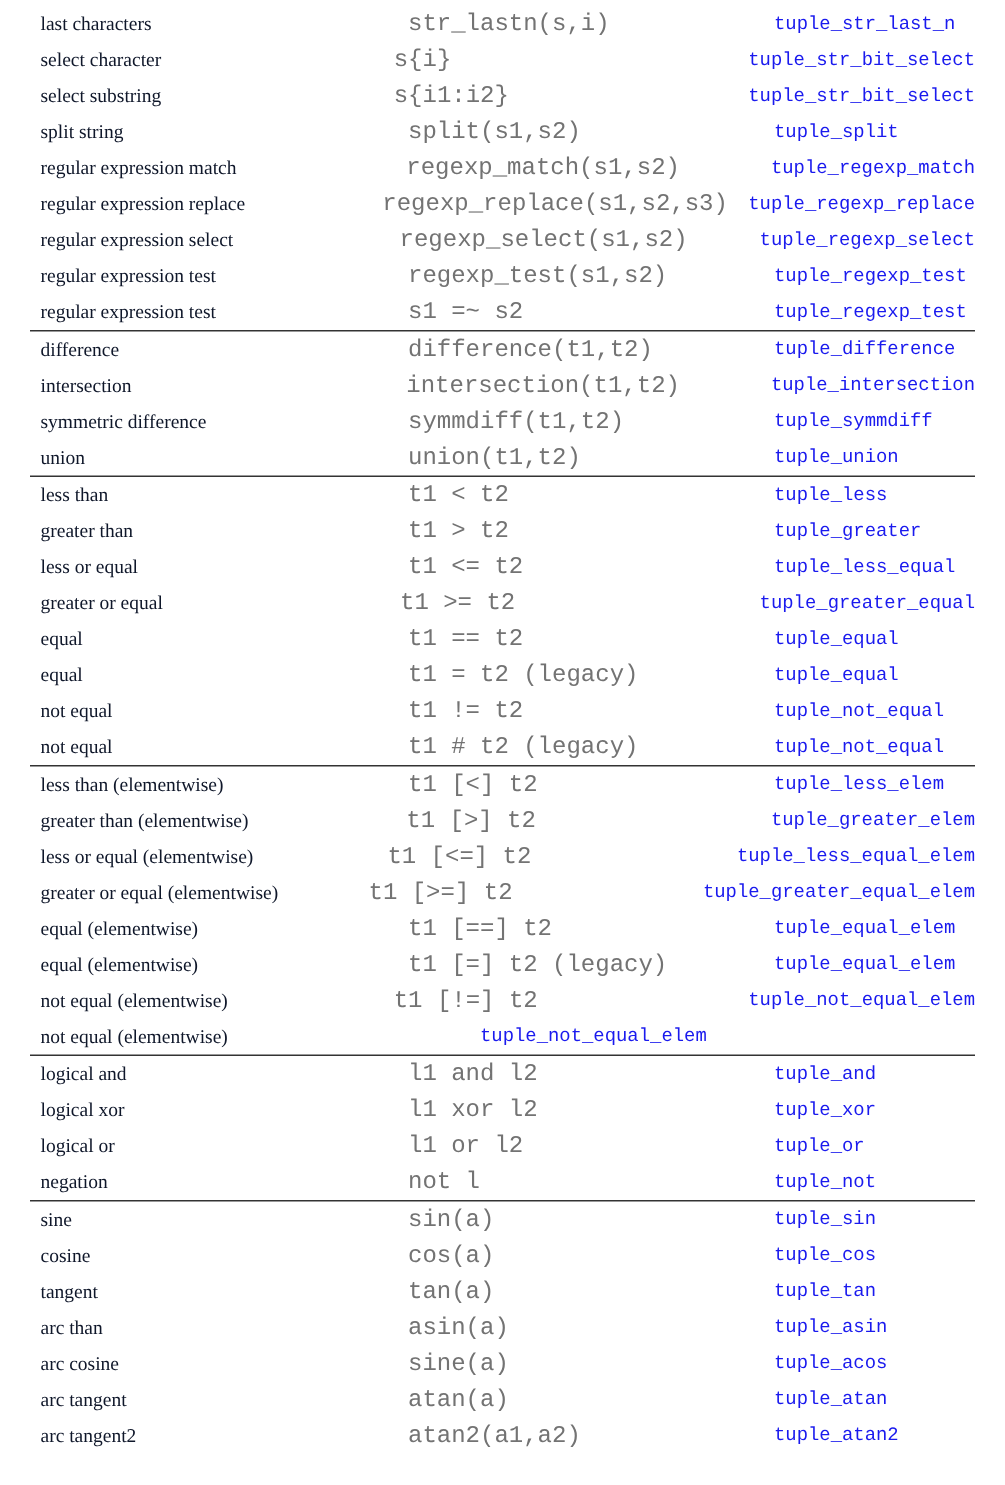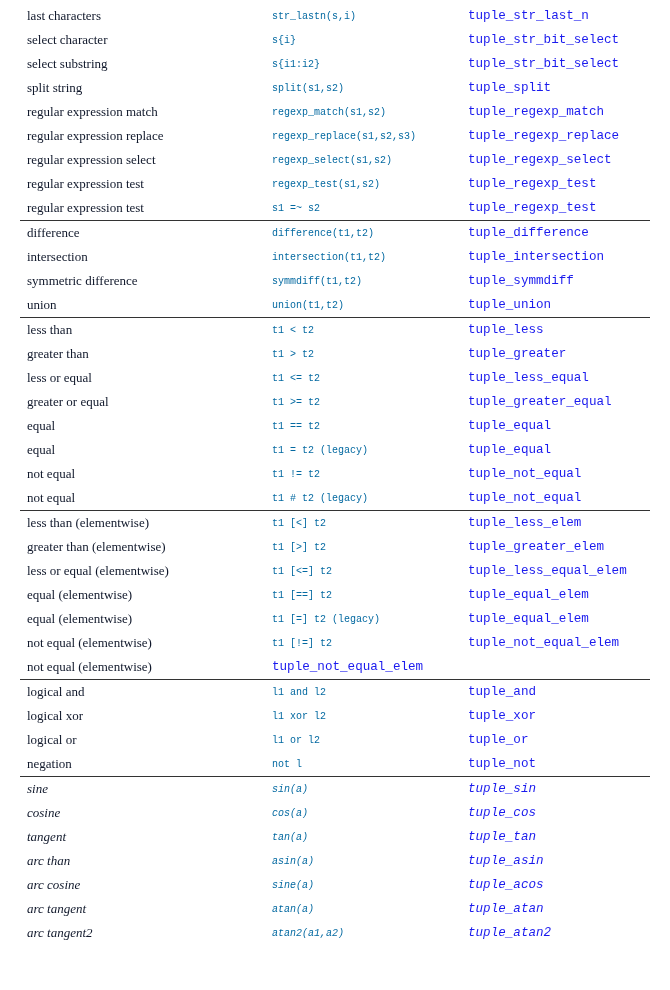--- a/index.html
+++ b/index.html
@@ -1,24 +1,24 @@
 <!DOCTYPE html>
 <html><head>
   <meta charset="utf-8">
   <style>
     html, body { margin: 0; padding: 0; background: #ffffff; }
     body { width: 670px; height: 990px; position: relative; overflow: hidden; }
     .page { position: absolute; left: 20px; top: 4px; width: 630px; }
     .group { border-bottom: 1.4px solid #333333; }
-    .group:last-child { border-bottom: none; font-style: italic; }
+    .group:last-child { border-bottom: none; }
     .row { display: flex; height: 24px; align-items: center; }
     .c-desc { width: 252px; padding-left: 7px; box-sizing: border-box;
               font-family: "Liberation Serif", "DejaVu Serif", serif; font-size: 13px; color: #0f172a; white-space: nowrap; }
-    .c-expr { width: 196px; font-family: "Liberation Mono", "DejaVu Sans Mono", monospace; font-size: 10px; color: #0369a1; white-space: pre; }
-    .c-op { font-family: "Liberation Mono", "DejaVu Sans Mono", monospace; font-size: 12.6px; color: #1a1aee; white-space: nowrap; text-decoration: none; cursor: pointer; }
+    .c-expr { width: 196px; font-family: "Liberation Mono", "DejaVu Sans Mono", monospace; font-size: 16px; color: #737373; white-space: pre; }
+    .c-op { font-family: "Liberation Mono", "DejaVu Sans Mono", monospace; font-size: 12.6px; color: #1a1aee; white-space: nowrap; text-decoration: none; cursor: pointer; margin-left: 48px; }
   </style>
 </head>
 <body>
 
 <div class="page" id="page">
     <div class="group">
       <div class="row">
         <span class="c-desc">last characters</span>
         <span class="c-expr">str_lastn(s,i)</span>
         <a class="c-op">tuple_str_last_n</a>
@@ -138,20 +138,25 @@
         <span class="c-desc">greater than (elementwise)</span>
         <span class="c-expr">t1 [&gt;] t2</span>
         <a class="c-op">tuple_greater_elem</a>
       </div>
       <div class="row">
         <span class="c-desc">less or equal (elementwise)</span>
         <span class="c-expr">t1 [&lt;=] t2</span>
         <a class="c-op">tuple_less_equal_elem</a>
       </div>
       <div class="row">
+        <span class="c-desc">greater or equal (elementwise)</span>
+        <span class="c-expr">t1 [&gt;=] t2</span>
+        <a class="c-op">tuple_greater_equal_elem</a>
+      </div>
+      <div class="row">
         <span class="c-desc">equal (elementwise)</span>
         <span class="c-expr">t1 [==] t2</span>
         <a class="c-op">tuple_equal_elem</a>
       </div>
       <div class="row">
         <span class="c-desc">equal (elementwise)</span>
         <span class="c-expr">t1 [=] t2 (legacy)</span>
         <a class="c-op">tuple_equal_elem</a>
       </div>
       <div class="row">

